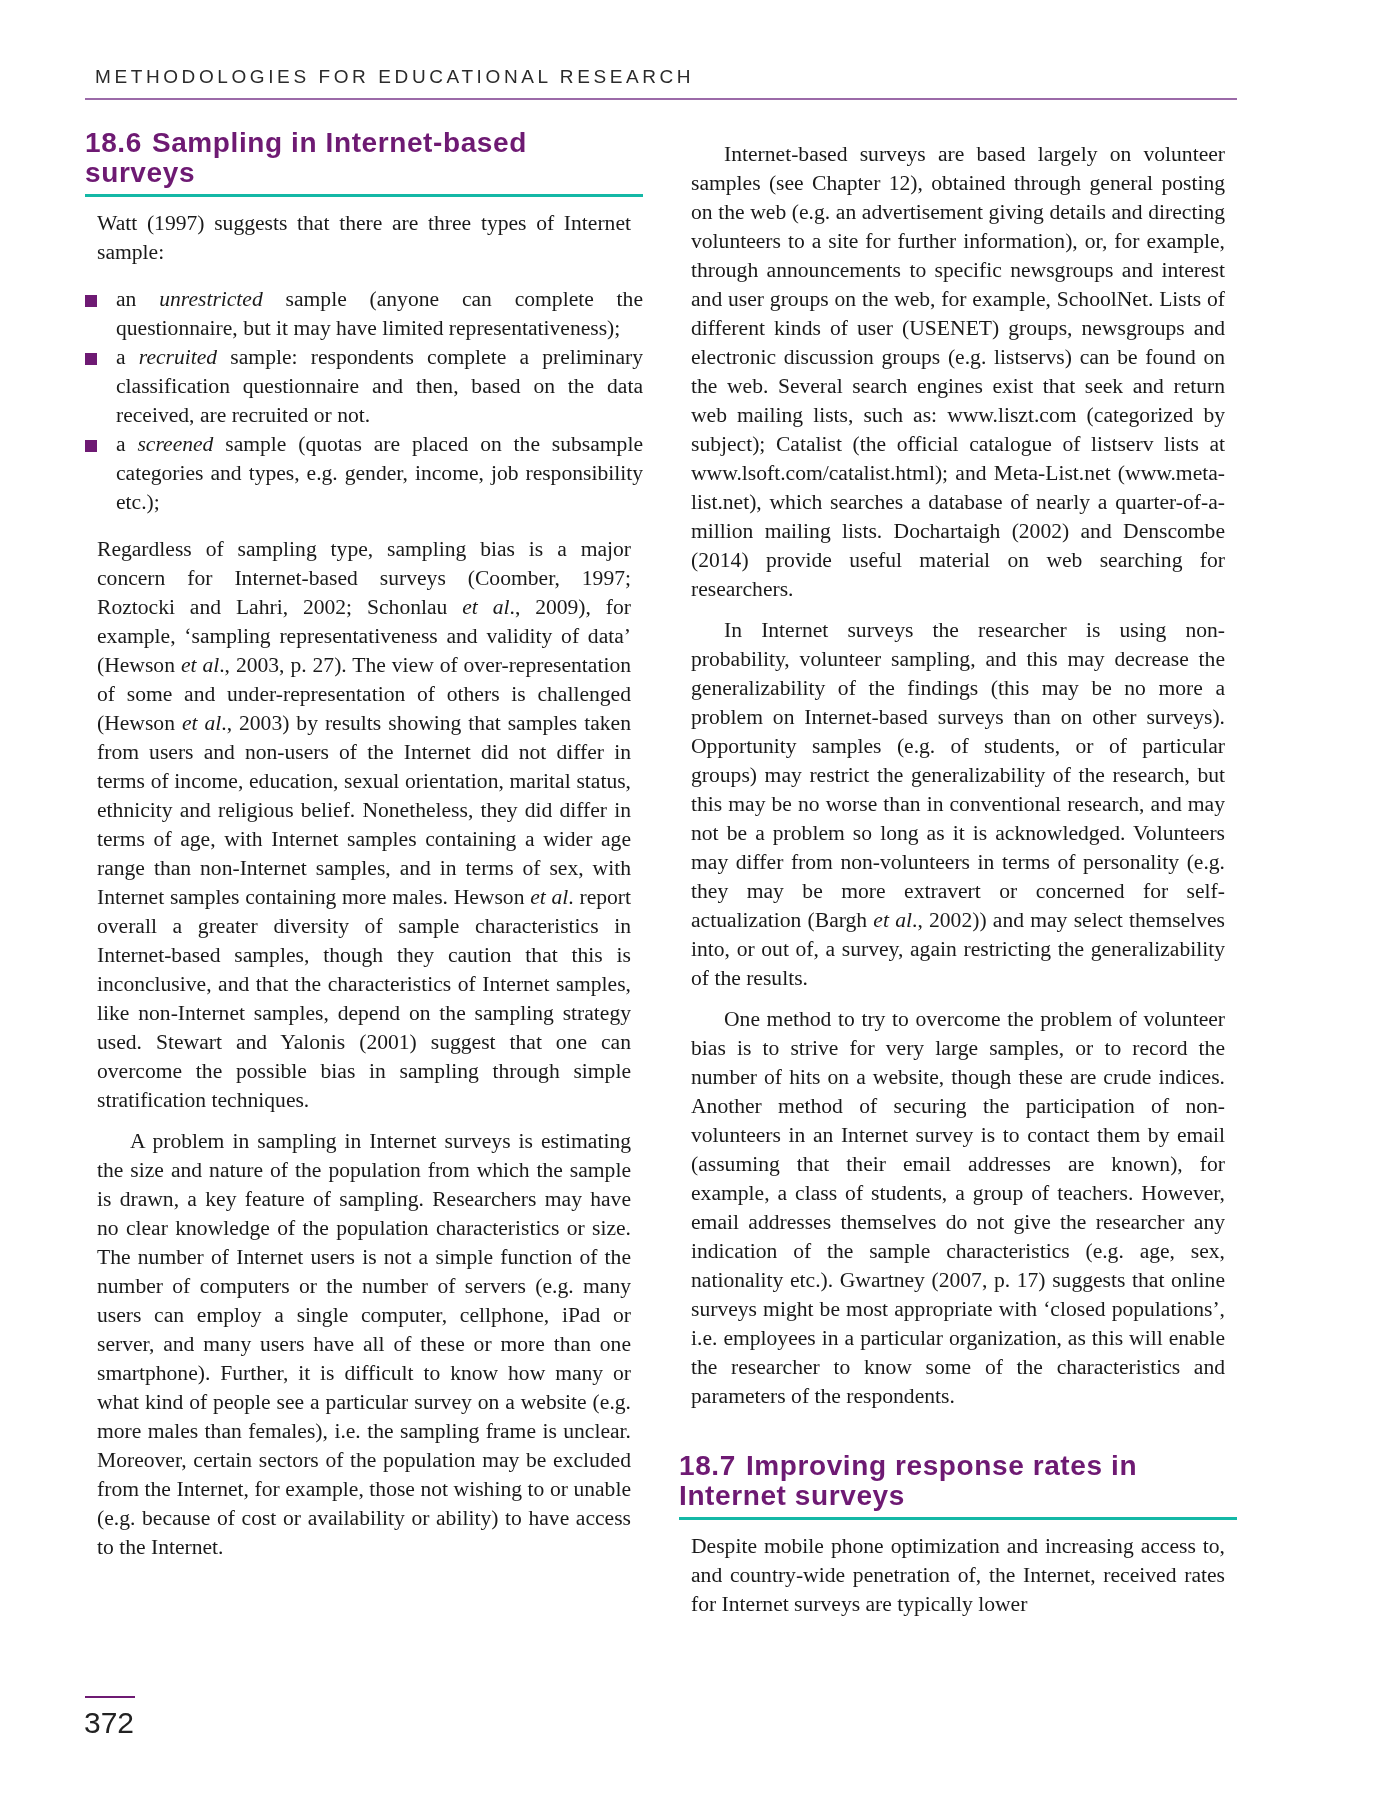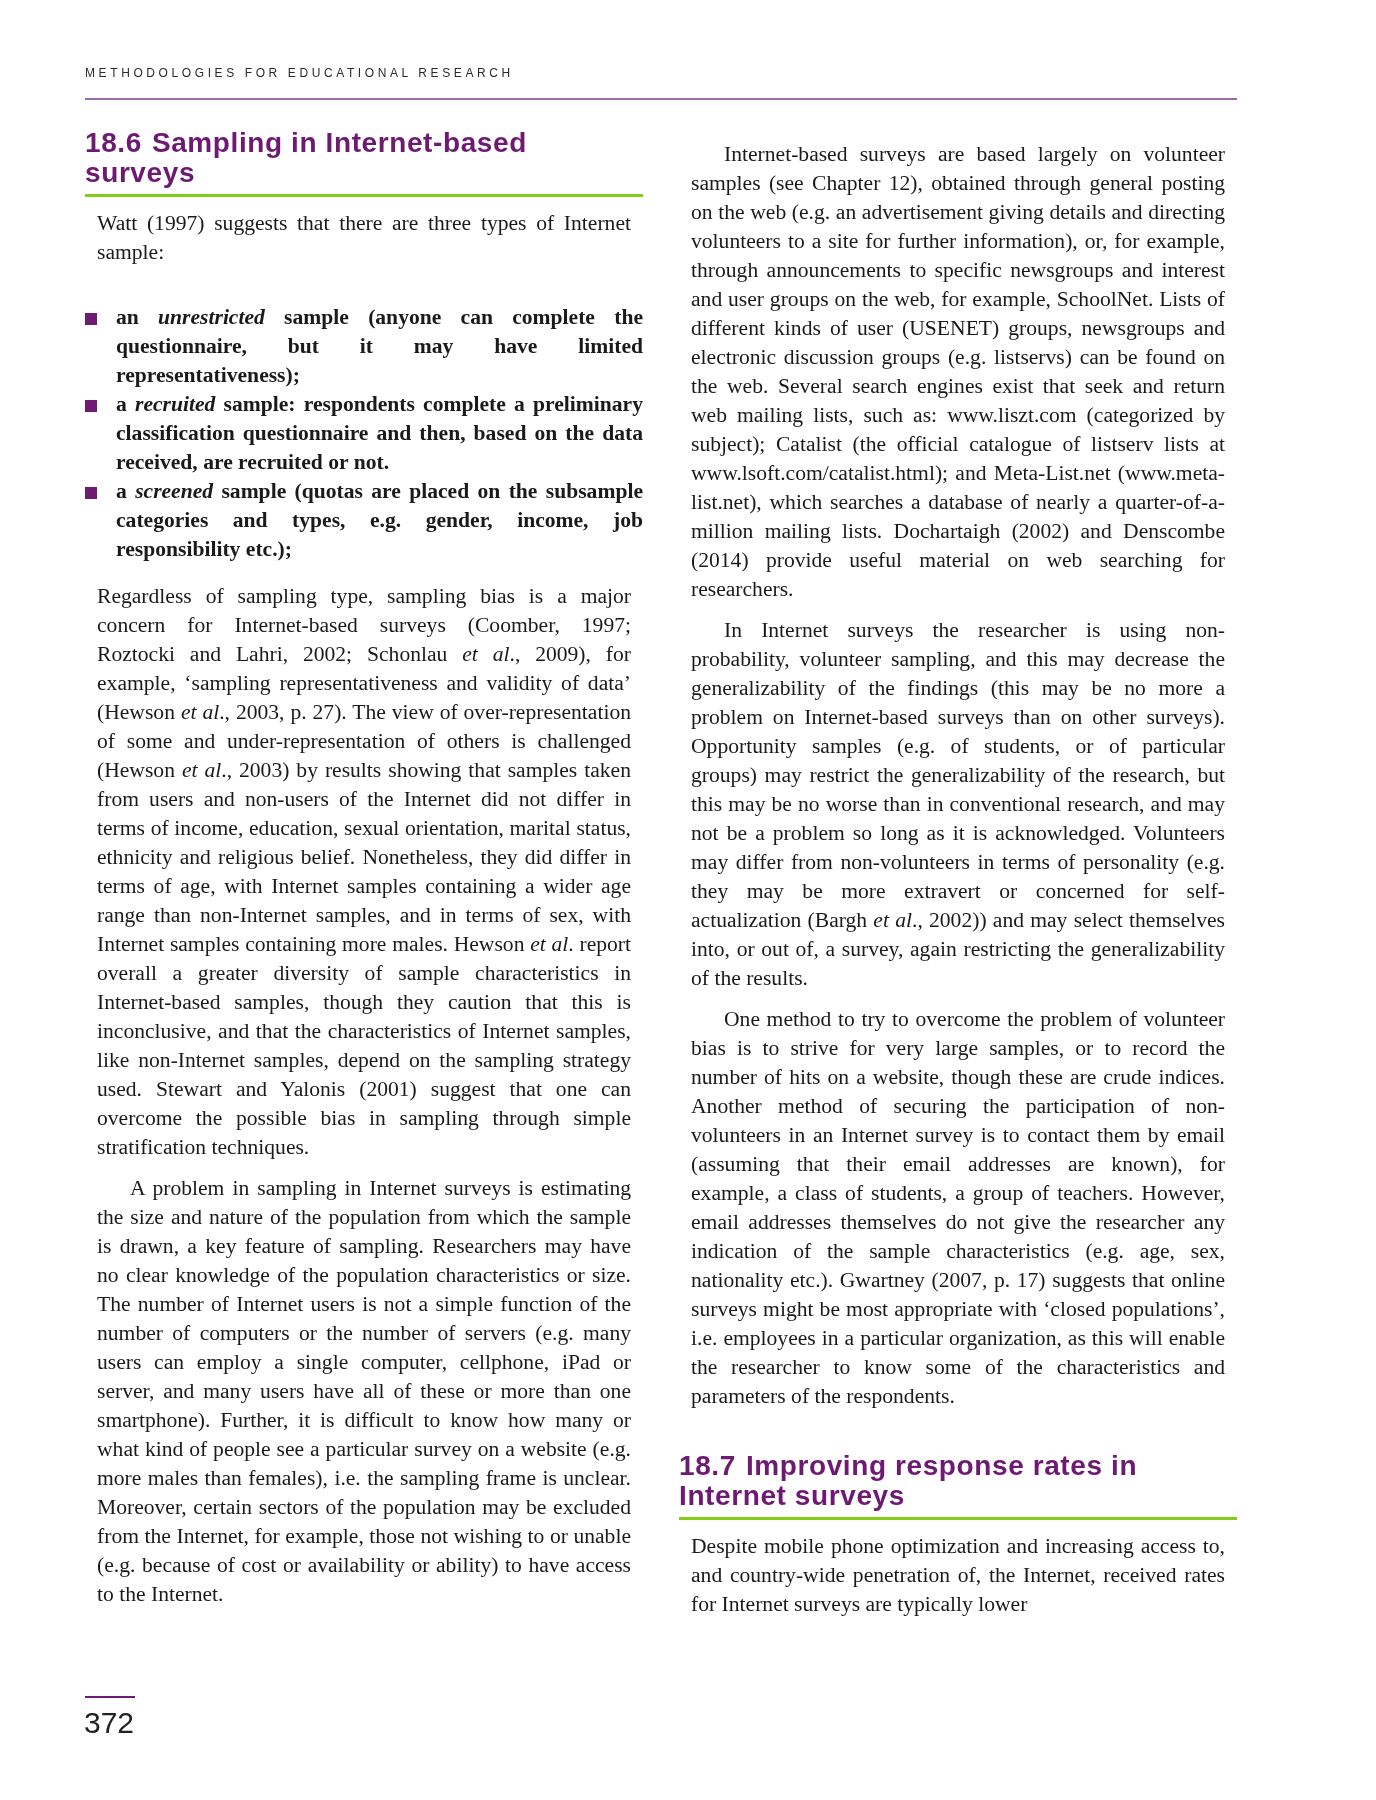--- a/index.html
+++ b/index.html
@@ -1,47 +1,47 @@
 <!DOCTYPE html>
 <html><head>
 <meta charset="utf-8">
 <style>
   html, body { margin: 0; padding: 0; background: #ffffff; }
   body {
     width: 1376px; height: 1800px; position: relative; overflow: hidden;
     font-family: "Liberation Serif", serif; color: #1a1a1a;
   }
   .running-head {
-    position: absolute; left: 85px; top: 66px;
-    font-family: "Liberation Sans", sans-serif; font-size: 12px;
+    position: absolute; left: 95px; top: 66px;
+    font-family: "Liberation Sans", sans-serif; font-size: 19px;
     letter-spacing: 3.6px; color: #2a2a2a;
   }
   .head-rule {
     position: absolute; left: 85px; top: 98px; width: 1152px; height: 2px;
     background: #9b6aa8;
   }
   .col {
     position: absolute; top: 128px; width: 558px;
     font-size: 21.6px; line-height: 29px; text-align: justify;
     hyphens: manual;
   }
   .col-left { left: 85px; }
   .col-right { left: 679px; }
   .section-heading {
     font-family: "Liberation Sans", sans-serif; font-weight: bold;
     color: #6e1a73; font-size: 28px; line-height: 30px;
     letter-spacing: 0.6px; text-align: left; margin: 0;
-    padding-bottom: 6px; border-bottom: 3px solid #84cc16;
+    padding-bottom: 6px; border-bottom: 3px solid #14b8a6;
     margin-bottom: 10px;
   }
   .section-heading .num { margin-right: 10px; }
   p { margin: 12px; }
   p.indent { text-indent: 33px; }
   .after-list { margin-top: 18px; }
-  ul.bullets { list-style: none; margin: 36px 0 0 0; padding: 0; font-weight: bold; }
+  ul.bullets { list-style: none; margin: 18px 0 0 0; padding: 0; }
   ul.bullets li { position: relative; padding-left: 31px; }
   ul.bullets li .bullet {
     position: absolute; left: 0; top: 10px; width: 12px; height: 12px;
     background: #6e1a73;
   }
   .heading-2 { margin-top: 40px; }
   .footer-rule {
     position: absolute; left: 85px; top: 1696px; width: 50px; height: 2px;
     background: #6e1a73;
   }

